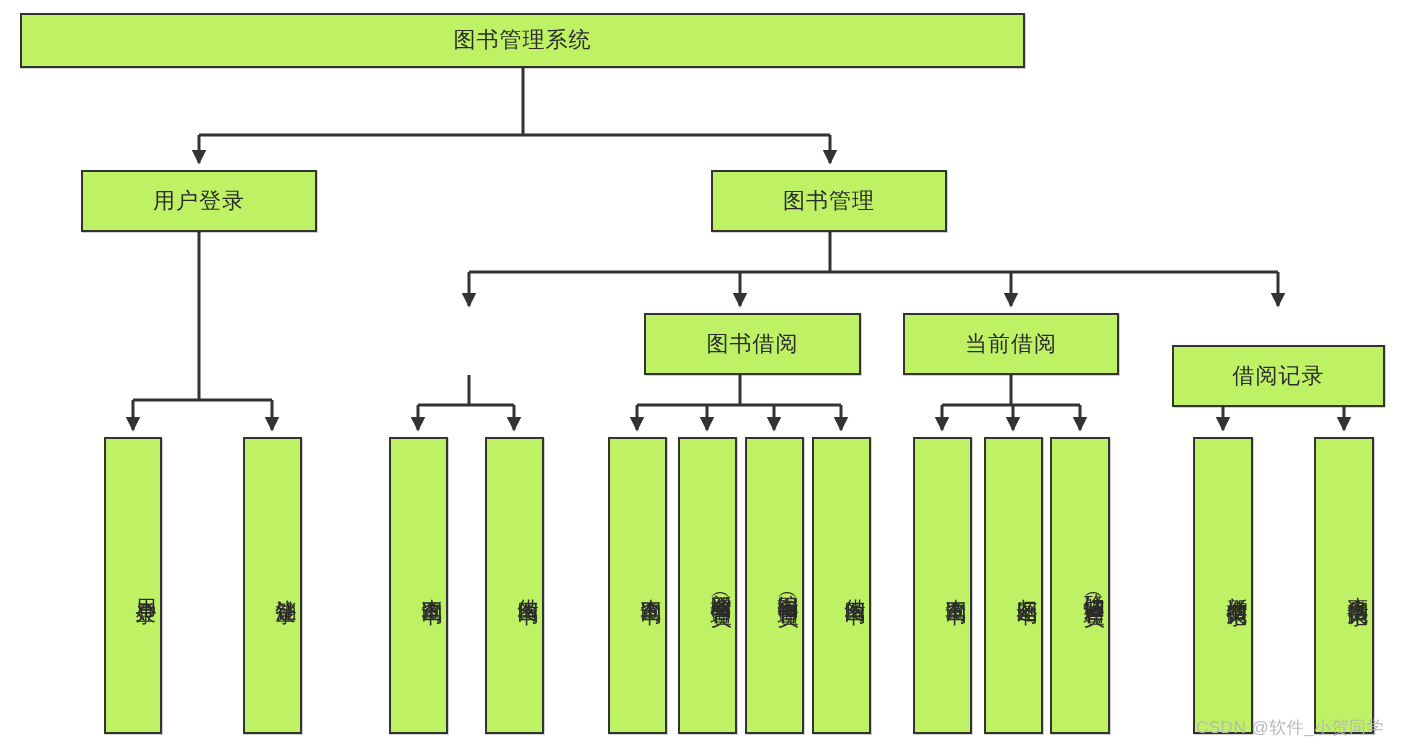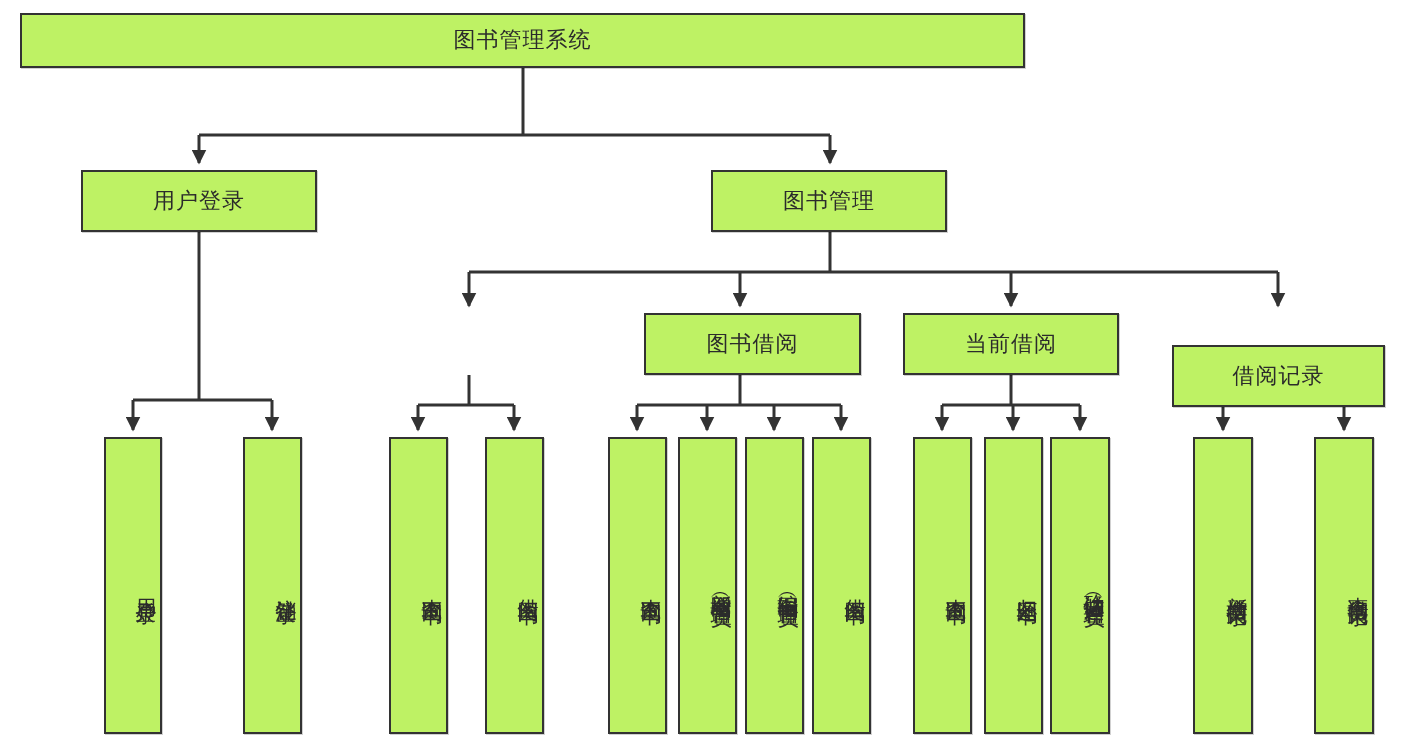--- a/index.html
+++ b/index.html
@@ -136,14 +136,15 @@
   <div class="node v" id="leaf-4" style="left: 608px; top: 437px; width: 59px; height: 297px;">查询图书</div>
   <div class="node v toppad" id="leaf-5" style="left: 678px; top: 437px; width: 59px; height: 297px;">新增图书（管理员）</div>
   <div class="node v toppad" id="leaf-6" style="left: 745px; top: 437px; width: 59px; height: 297px;">编辑图书（管理员）</div>
   <div class="node v" id="leaf-7" style="left: 812px; top: 437px; width: 59px; height: 297px;">借阅图书</div>
   <div class="node v" id="leaf-8" style="left: 913px; top: 437px; width: 59px; height: 297px;">查询图书</div>
   <div class="node v" id="leaf-9" style="left: 984px; top: 437px; width: 59px; height: 297px;">归还图书</div>
   <div class="node v toppad" id="leaf-10" style="left: 1050px; top: 437px; width: 60px; height: 297px;">确认归还（管理员）</div>
   <div class="node v" id="leaf-11" style="left: 1193px; top: 437px; width: 60px; height: 297px;">新增借阅记录</div>
   <div class="node v" id="leaf-12" style="left: 1314px; top: 437px; width: 60px; height: 297px;">查询借阅记录</div>
 
+  <div class="watermark" id="watermark" style="left: 1196px; top: 716px;">CSDN @软件_小贺同学</div>
 
 </div>
 
 </body></html>

